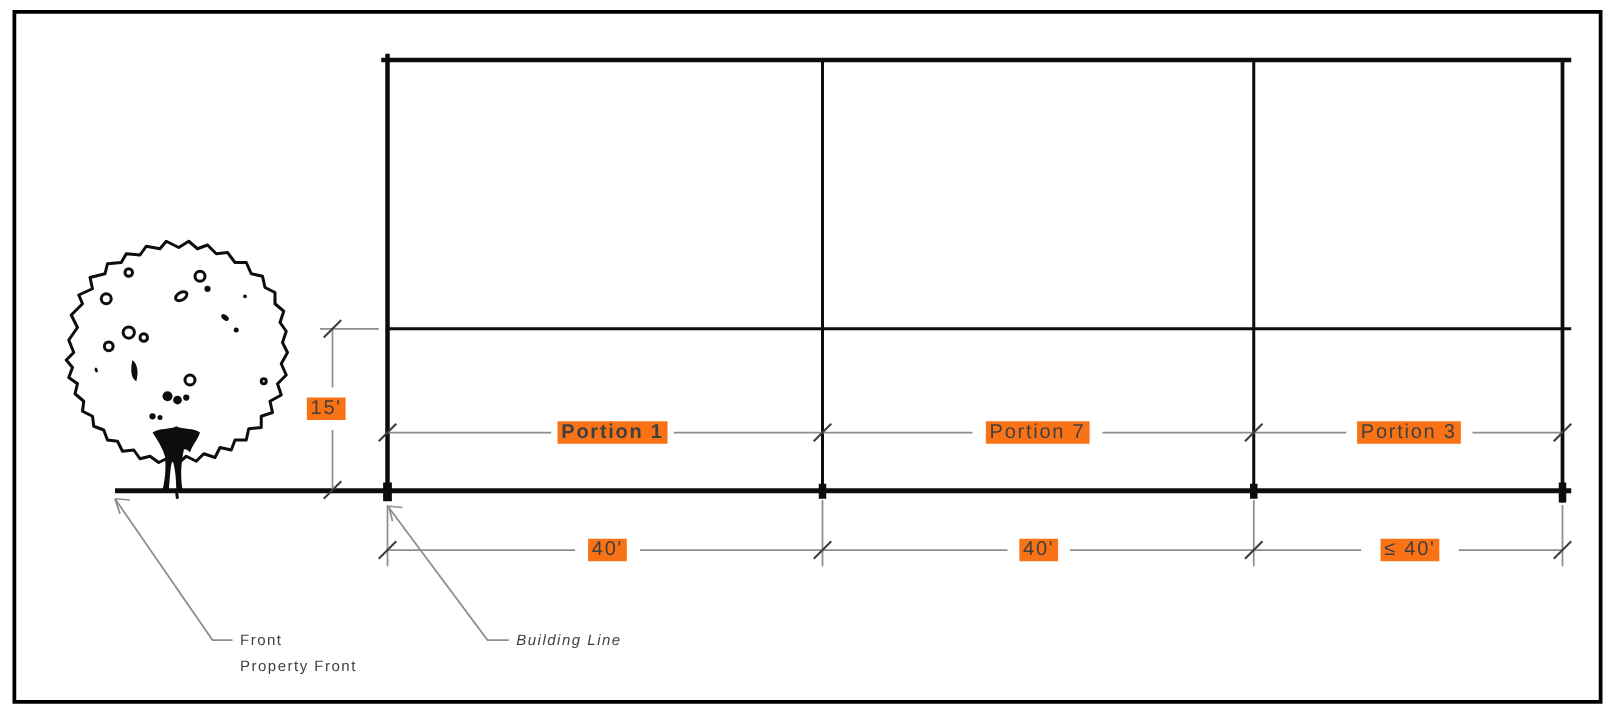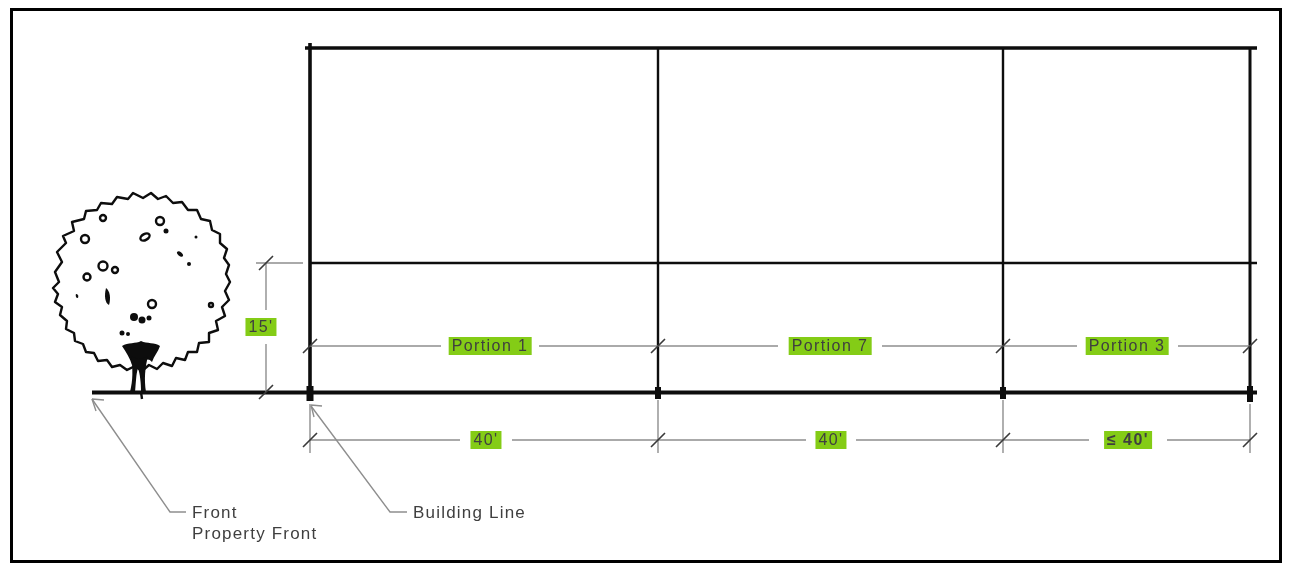--- a/index.html
+++ b/index.html
@@ -1,23 +1,23 @@
 <!DOCTYPE html>
 <html style="--drawing: #0d0d0d; --dimension: #8e8e8e; --tick: #3a3a3a; --text: #3f3f3f;"><head>
 <meta charset="utf-8">
 <style>
   html,body{margin:0;padding:0;background:#ffffff;}
   .stage{position:relative;width:1295px;height:576px;background:#fff;overflow:hidden;
          font-family:"Liberation Sans",sans-serif;}
   .frame{position:absolute;left:10px;top:8px;width:1266px;height:549px;border:3px solid #000;}
   .canvas{position:absolute;left:0;top:0;width:1295px;height:576px;}
   .lbl{position:absolute;font-size:16px;letter-spacing:1.4px;color:var(--text,#3f3f3f);
-       background:#84cc16;padding:0 3px;white-space:nowrap;}
+       background:#f97316;padding:0 3px;white-space:nowrap;}
   .ctr{transform:translate(-50%,-50%);}
-  .callout{position:absolute;font-size:17px;letter-spacing:1.2px;line-height:21px;
+  .callout{position:absolute;font-size:12px;letter-spacing:1.2px;line-height:21px;
            color:var(--text,#3f3f3f);white-space:nowrap;}
   .callout span{display:block;}
   svg .bl{stroke:var(--drawing,#0d0d0d);fill:none;}
   svg .dim{stroke:var(--dimension,#8e8e8e);fill:none;stroke-width:1.4;}
   svg .tick{stroke:var(--tick,#3a3a3a);fill:none;stroke-width:1.6;}
   svg .tree{stroke:var(--drawing,#0d0d0d);fill:none;stroke-width:2.4;stroke-linejoin:round;stroke-linecap:round;}
   svg .treefill{fill:var(--drawing,#0d0d0d);stroke:none;}
 </style>
 </head>
 <body>
@@ -119,31 +119,31 @@
       <path class="treefill" d="M122,346 C128,342 136,344 141,341 C147,344 155,342 160,346
         C158,352 154,356 152,362 C148,357 144,360 142,365 C139,359 135,361 132,365
         C130,358 126,352 122,346 Z"></path>
       <path class="treefill" d="M131,356 C133,370 133,380 130,392 L135,392 C136,383 136,374 138,368
         C140,374 141,383 141,392 L146,392 C144,379 145,368 148,356
         C142,360 136,359 131,356 Z"></path>
       <line class="bl" x1="141" y1="392" x2="142" y2="399" stroke-width="2.4"></line>
     </g>
   </svg>
 
-  <span class="lbl ctr" style="left:490px;top:346px;">Portion 1</span>
+  <span class="lbl ctr" style="left:490px;top:346px;font-weight:bold;">Portion 1</span>
   <span class="lbl ctr" style="left:830px;top:346px;">Portion 7</span>
   <span class="lbl ctr" style="left:1127px;top:346px;">Portion 3</span>
 
   <span class="lbl ctr" style="left:486px;top:440px;">40'</span>
   <span class="lbl ctr" style="left:831px;top:440px;">40'</span>
-  <span class="lbl ctr" style="left:1128px;top:440px;font-weight:bold;">≤ 40'</span>
+  <span class="lbl ctr" style="left:1128px;top:440px;">≤ 40'</span>
 
   <span class="lbl ctr" style="left:261px;top:327px;">15'</span>
 
   <div class="callout" style="left:192px;top:502px;">
     <span>Front</span>
     <span>Property Front</span>
   </div>
 
-  <div class="callout" style="left:413px;top:502px;">
+  <div class="callout" style="left:413px;top:502px;font-style:italic;">
     <span>Building Line</span>
   </div>
 </div>
 
 </body></html>

